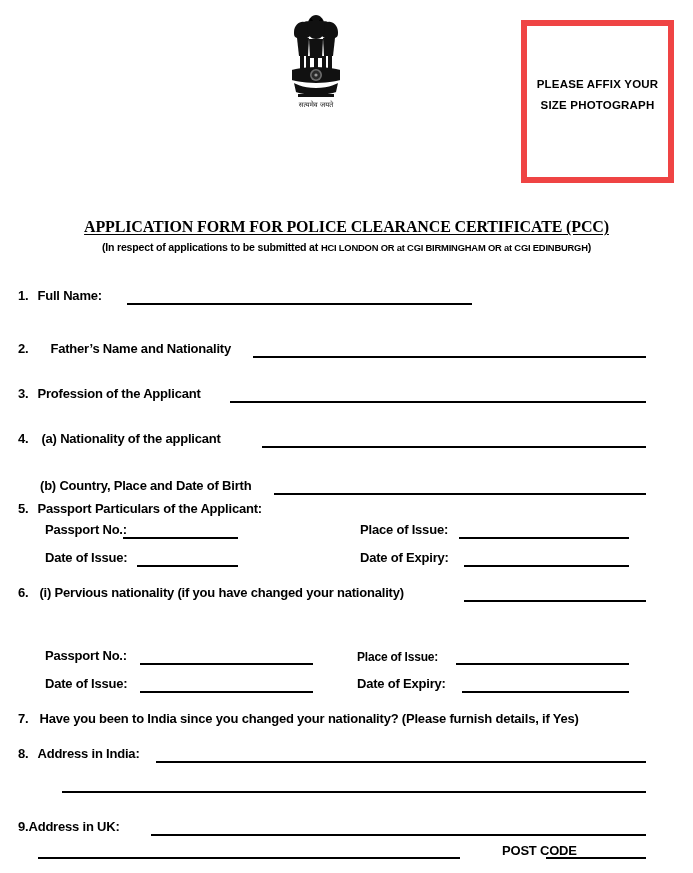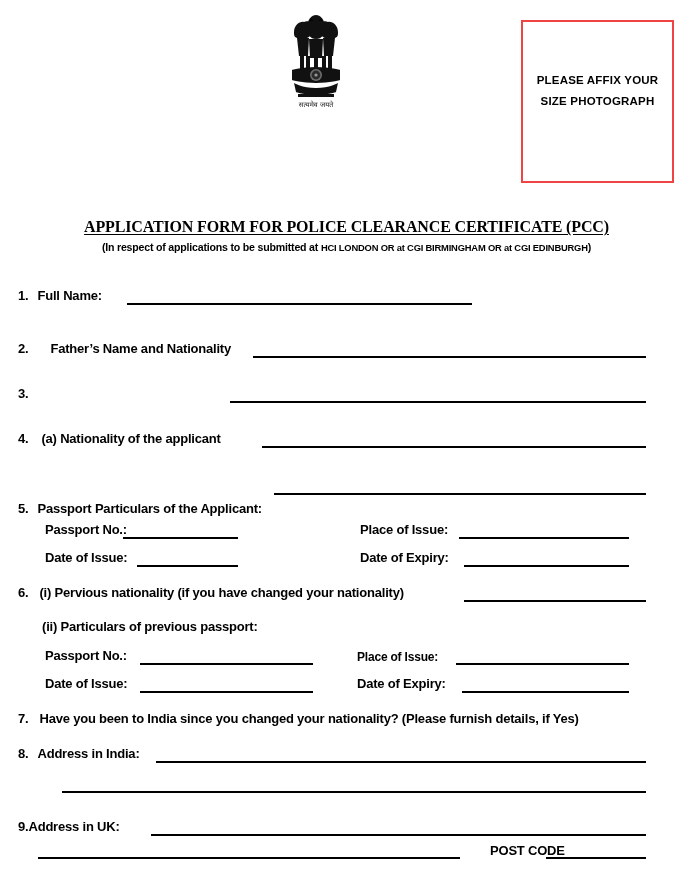--- a/index.html
+++ b/index.html
@@ -33,21 +33,21 @@
     height: 100px;
   }
   .emblem svg { display: block; width: 100%; height: 100%; }
 
   .photo-box {
     position: absolute;
     left: 521px;
     top: 20px;
     width: 153px;
     height: 163px;
-    border: 2px solid #ef4444;
+    border: 6px solid #ef4444;
     background: #fff;
   }
   .photo-box-inner {
     position: absolute;
     left: 0;
     right: 0;
     top: 48px;
     text-align: center;
   }
   .photo-line {
@@ -178,29 +178,33 @@
   <div class="rule" style="left:127px; top:303px; width:345px;"></div>
 
   <div class="row" style="left:18px; top:341px;">
     <span class="num">2.</span>
     <span class="lbl" style="margin-left:9px;padding-left:13px;">Father’s Name and Nationality</span>
   </div>
   <div class="rule" style="left:253px; top:356px; width:393px;"></div>
 
   <div class="row" style="left:18px; top:386px;">
     <span class="num">3.</span>
+    <span class="lbl" style="margin-left:9px;">Profession of the Applicant</span>
   </div>
   <div class="rule" style="left:230px; top:401px; width:416px;"></div>
 
   <div class="row" style="left:18px; top:431px;">
     <span class="num">4.</span>
     <span class="lbl" style="margin-left:13px;">(a) Nationality of the applicant</span>
   </div>
   <div class="rule" style="left:262px; top:446px; width:384px;"></div>
 
+  <div class="row" style="left:40px; top:478px;">
+    <span class="lbl">(b) Country, Place and Date of Birth</span>
+  </div>
   <div class="rule" style="left:274px; top:493px; width:372px;"></div>
 
   <div class="row" style="left:18px; top:501px;">
     <span class="num">5.</span>
     <span class="lbl" style="margin-left:9px;">Passport Particulars of the Applicant:</span>
   </div>
 
   <div class="row" style="left:45px; top:522px;">
     <span class="lbl">Passport No.:</span>
   </div>
@@ -220,23 +224,20 @@
     <span class="lbl">Date of Expiry:</span>
   </div>
   <div class="rule" style="left:464px; top:565px; width:165px;"></div>
 
   <div class="row" style="left:18px; top:585px;">
     <span class="num">6.</span>
     <span class="lbl" style="margin-left:11px;">(i) Pervious nationality (if you have changed your nationality)</span>
   </div>
   <div class="rule" style="left:464px; top:600px; width:182px;"></div>
 
-  <div class="row" style="left:42px; top:619px;">
-    <span class="lbl">(ii) Particulars of previous passport:</span>
-  </div>
 
   <div class="row" style="left:45px; top:648px;">
     <span class="lbl">Passport No.:</span>
   </div>
   <div class="rule" style="left:140px; top:663px; width:173px;"></div>
 
   <div class="row" style="left:357px; top:650px;">
     <span class="lbl" style="font-size:12px;">Place of Issue:</span>
   </div>
   <div class="rule" style="left:456px; top:663px; width:173px;"></div>
@@ -263,18 +264,18 @@
   <div class="rule" style="left:156px; top:761px; width:490px;"></div>
   <div class="rule" style="left:62px; top:791px; width:584px;"></div>
 
   <div class="row" style="left:18px; top:819px;">
     <span class="num">9.</span>
     <span class="lbl" style="margin-left:0;">Address in UK:</span>
   </div>
   <div class="rule" style="left:151px; top:834px; width:495px;"></div>
 
   <div class="rule" style="left:38px; top:857px; width:422px;"></div>
-  <div class="row" style="left:468px; top:843px;padding-left:22px;">
+  <div class="row" style="left:480px; top:843px;padding-left:22px;">
     <span class="lbl">POST CODE</span>
   </div>
   <div class="rule" style="left:546px; top:857px; width:100px;"></div>
 
 </div>
 
 </body></html>

